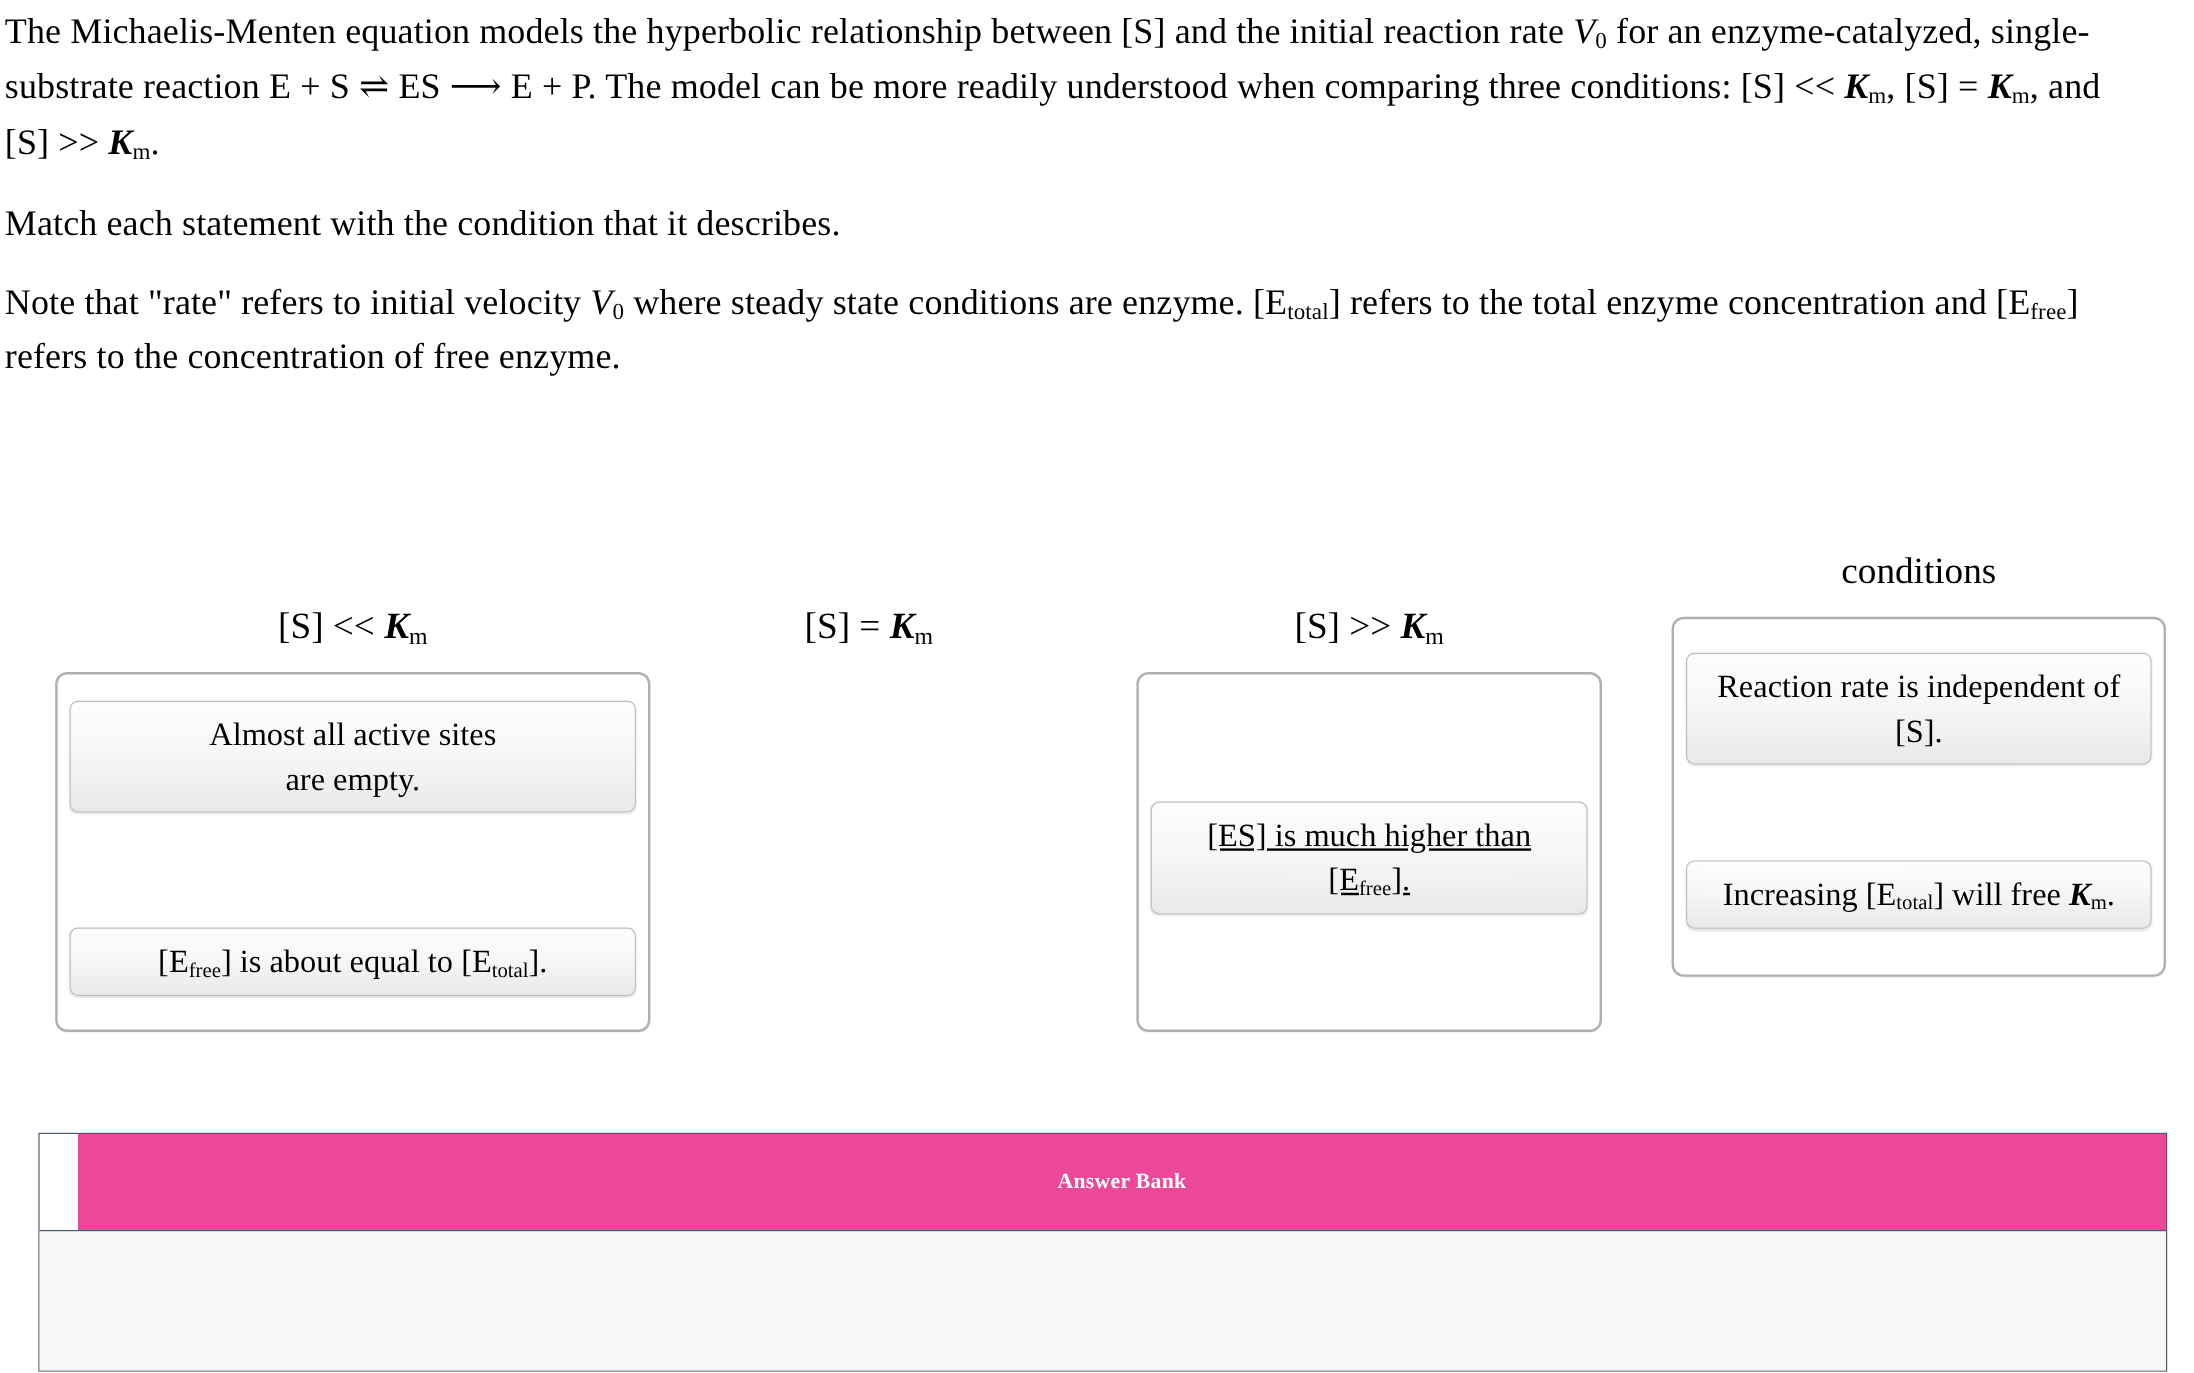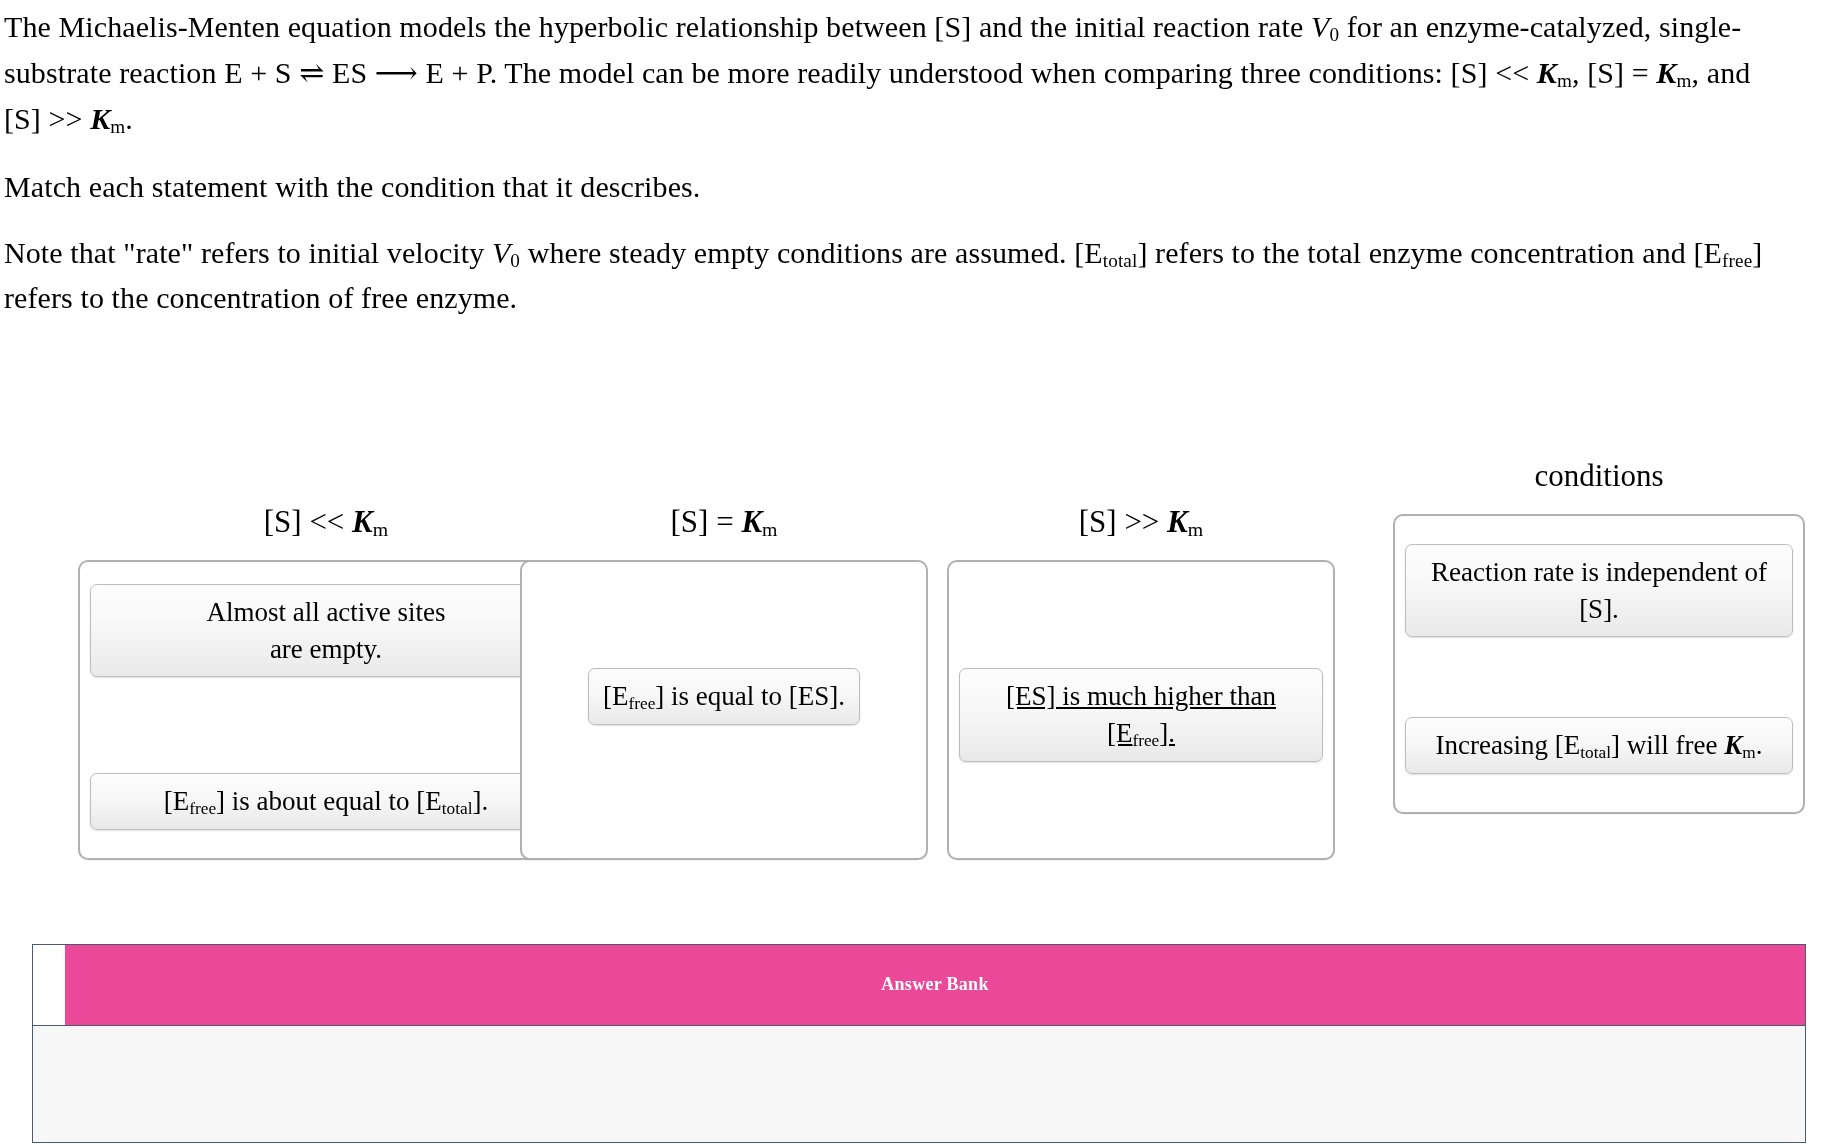--- a/index.html
+++ b/index.html
@@ -87,21 +87,21 @@
     font-size: 27px;
     line-height: 1.36;
     padding: 9px 14px;
     box-sizing: border-box;
     color: #000;
   }
   .tile.center-self { align-self: center; }
   .spacer-grow { flex: 1 1 auto; }
 
   
-  #col-1 { left: 46px;   width: 496px; margin-left: 32px; }
+  #col-1 { left: 46px;   width: 496px; }
   #col-2 { left: 520px;  width: 408px; }
   #col-3 { left: 947px;  width: 388px; }
   #col-4 { left: 1393px; width: 412px; }
 
   #col-1 .tile-a { margin-top: 12px; }
   #col-1 .tile-b { margin-bottom: 18px; }
   #col-2 .tile-a { margin-top: 96px; }
   #col-3 .tile-a { margin-top: 96px; text-decoration: underline; }
   #col-4 .tile-a { margin-top: 18px; }
   #col-4 .tile-b { margin-bottom: 28px; }
@@ -133,44 +133,41 @@
 </style>
 </head>
 <body>
 
 <div id="prompt-area">
 
   <p class="para"><span>The Michaelis-Menten equation models the hyperbolic relationship between [S] and the initial reaction rate </span><var><span>V</span><sub>0</sub></var><span> for an enzyme-catalyzed, single-substrate reaction E + S </span><span class="eqarrow">⇌</span><span> ES </span><span class="eqarrow">⟶</span><span> E + P. The model can be more readily understood when comparing three conditions: [S] &lt;&lt; </span><span class="nobr"><span class="bi">K</span><sub>m</sub></span><span>, [S] = </span><span class="nobr"><span class="bi">K</span><sub>m</sub></span><span>, and [S] &gt;&gt; </span><span class="nobr"><span class="bi">K</span><sub>m</sub><span>.</span></span></p>
 
   <p class="para tight">Match each statement with the condition that it describes.</p>
 
-  <p class="para"><span>Note that "rate" refers to initial velocity </span><var><span>V</span><sub>0</sub></var><span> where steady empty conditions are assumed. [E</span><sub>total</sub><span>] refers to the total enzyme concentration and [E</span><sub>free</sub><span>] refers to the concentration of free enzyme.</span></p>
+  <p class="para"><span>Note that "rate" refers to initial velocity </span><var><span>V</span><sub>0</sub></var><span> where steady state conditions are enzyme. [E</span><sub>total</sub><span>] refers to the total enzyme concentration and [E</span><sub>free</sub><span>] refers to the concentration of free enzyme.</span></p>
 
 </div>
 
 <div id="board">
   <div class="columns">
 
     <div class="column" id="col-1">
       <div class="col-header"><span>[S] &lt;&lt; </span><span class="nobr"><span class="bi">K</span><sub>m</sub></span></div>
       <div class="dropzone dz-h1">
         <div class="tile tile-a">
           <div>Almost all active sites</div>
           <div>are empty.</div>
         </div>
         <div class="spacer-grow"></div>
         <div class="tile tile-b"><span>[E</span><sub>free</sub><span>] is about equal to [E</span><sub>total</sub><span>].</span></div>
       </div>
     </div>
 
     <div class="column" id="col-2">
       <div class="col-header"><span>[S] = </span><span class="nobr"><span class="bi">K</span><sub>m</sub></span></div>
-      <div class="dropzone dz-h1">
-        <div class="tile tile-a center-self"><span>[E</span><sub>free</sub><span>] is equal to [ES].</span></div>
-      </div>
     </div>
 
     <div class="column" id="col-3">
       <div class="col-header"><span>[S] &gt;&gt; </span><span class="nobr"><span class="bi">K</span><sub>m</sub></span></div>
       <div class="dropzone dz-h1">
         <div class="tile tile-a center-self"><span>[ES] is much higher than [E</span><sub>free</sub><span>].</span></div>
       </div>
     </div>
 
     <div class="column" id="col-4">

